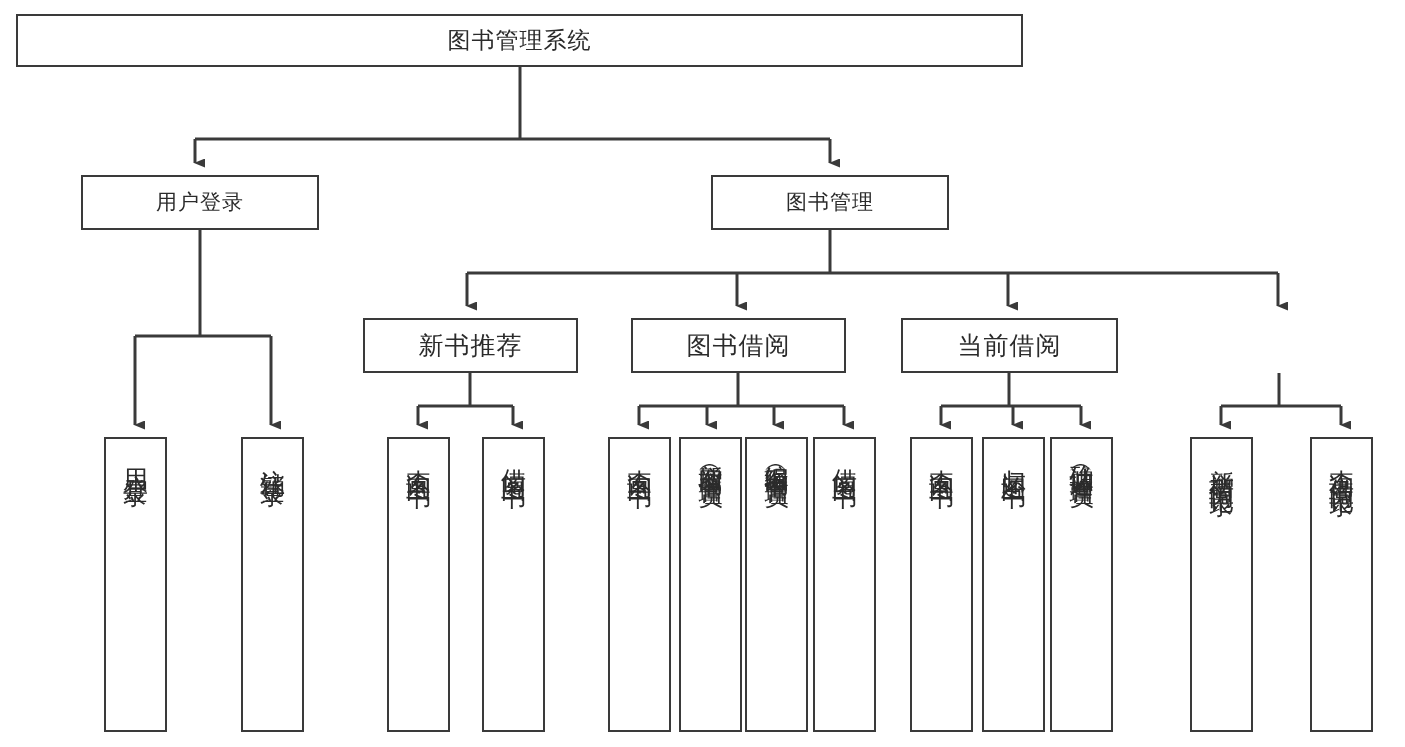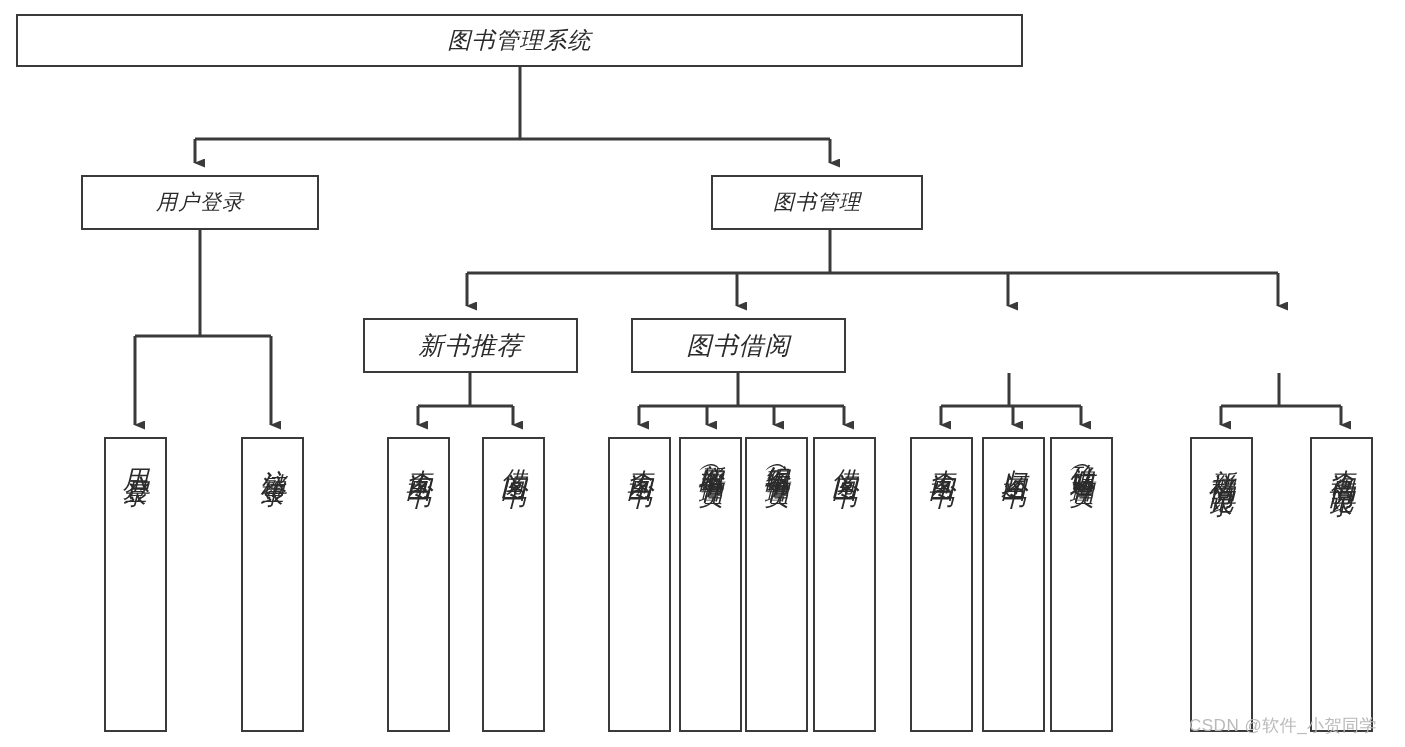--- a/index.html
+++ b/index.html
@@ -29,41 +29,40 @@
   }
   .node {
     position: absolute;
     box-sizing: border-box;
     border: 2px solid #3a3a3a;
     background: #ffffff;
     display: flex;
     align-items: center;
     justify-content: center;
     color: #2b2b2b;
-    font-style: italic;
   }
   .node .label {
     display: block;
     text-align: center;
     line-height: 1.18;
     white-space: nowrap;
   }
   
   .node.root {
     left: 16px;
     top: 14px;
     width: 1007px;
     height: 53px;
   }
   .node.root .label { font-size: 23px; letter-spacing: 1px; }
   
   .node.lvl1 { height: 55px; }
   .node.lvl1 .label { font-size: 21px; letter-spacing: 1px; }
   .node.n-user-login { left: 81px; top: 175px; width: 238px; }
-  .node.n-book-mgmt  { left: 711px; top: 175px; width: 212px; }
+  .node.n-book-mgmt  { left: 711px; top: 175px; width: 238px; }
   
   .node.lvl2 { top: 318px; height: 55px; }
   .node.lvl2 .label { font-size: 25px; letter-spacing: 1px; }
   .node.n-new-book-rec { left: 363px;  width: 215px; }
   .node.n-book-borrow  { left: 631px;  width: 215px; }
   .node.n-current-borrow { left: 901px; width: 217px; }
   .node.n-borrow-record  { left: 1171px; width: 217px; }
   
   .node.leaf {
     top: 437px;
@@ -176,20 +175,23 @@
   <div class="node lvl1 n-book-mgmt">
     <span class="label">图书管理</span>
   </div>
 
   <div class="node lvl2 n-new-book-rec">
     <span class="label">新书推荐</span>
   </div>
   <div class="node lvl2 n-book-borrow">
     <span class="label">图书借阅</span>
   </div>
+  <div class="node lvl2 n-current-borrow">
+    <span class="label">当前借阅</span>
+  </div>
 
   <div class="node leaf leaf-w pos-0">
     <span class="label">用户登录</span>
   </div>
   <div class="node leaf leaf-w pos-1">
     <span class="label">注销登录</span>
   </div>
   <div class="node leaf leaf-w pos-2">
     <span class="label">查询图书</span>
   </div>
@@ -217,15 +219,14 @@
   <div class="node leaf leaf-w pos-10 tall">
     <span class="label">确认归还（管理员）</span>
   </div>
   <div class="node leaf leaf-w pos-11">
     <span class="label">新增借阅记录</span>
   </div>
   <div class="node leaf leaf-w pos-12">
     <span class="label">查询借阅记录</span>
   </div>
 
-  <div class="watermark">CSDN @软件_小贺同学</div>
 
 </div>
 
 </body></html>

